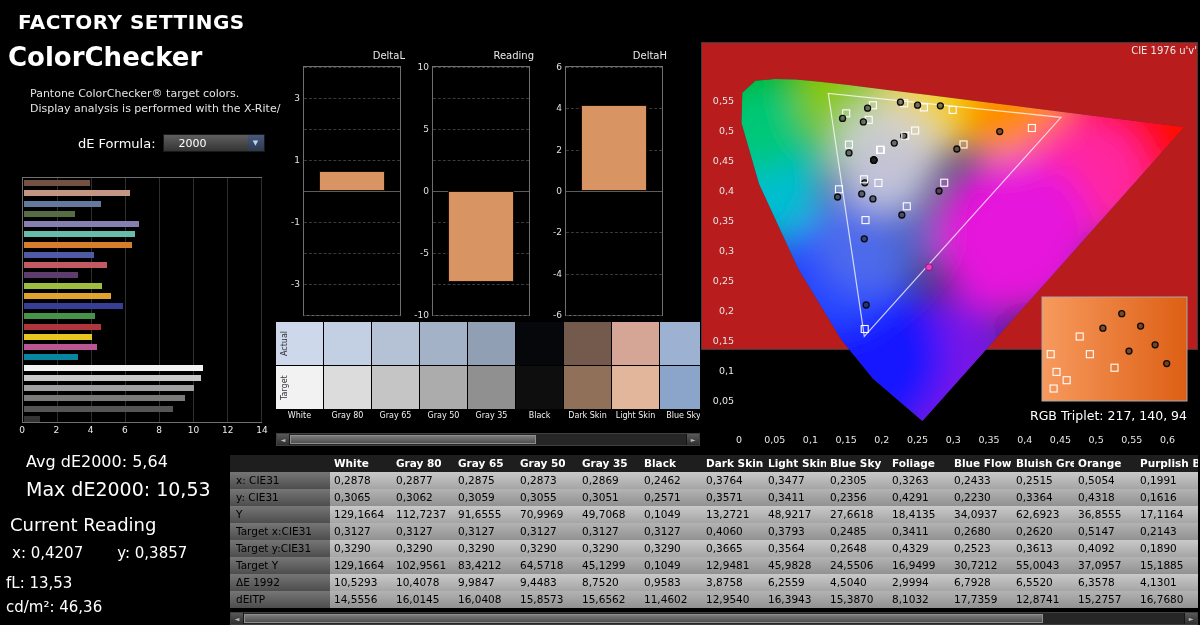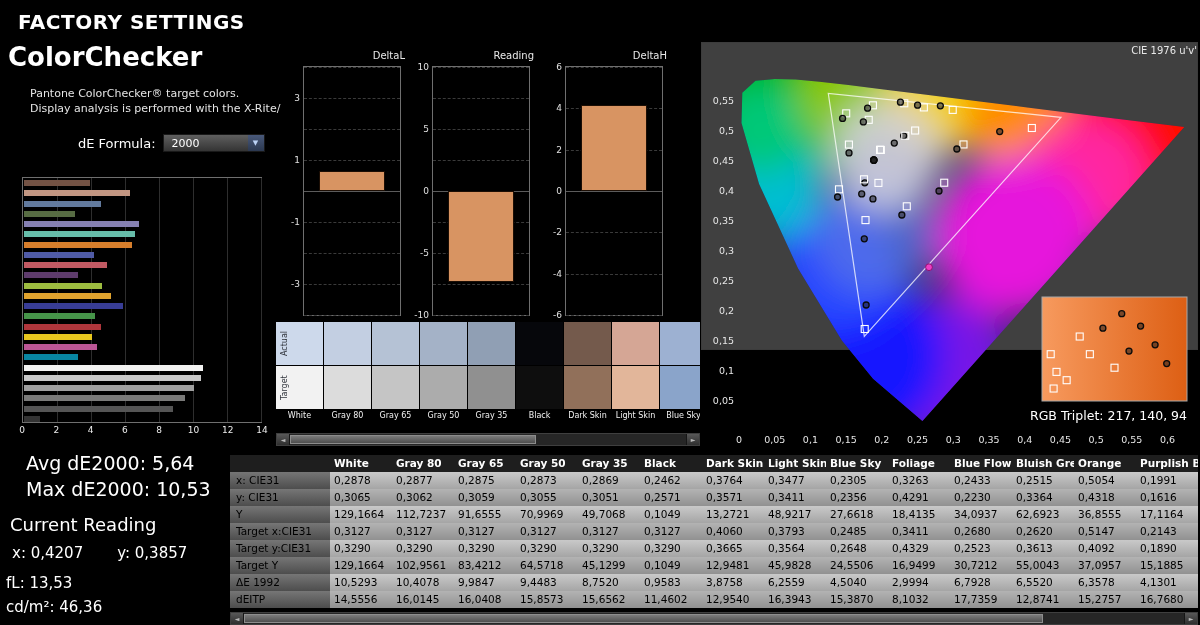--- a/index.html
+++ b/index.html
@@ -5,21 +5,21 @@
   *{margin:0;padding:0;box-sizing:border-box}
   html,body{width:1200px;height:625px;background:#000;overflow:hidden;position:relative;
     font-family:"DejaVu Sans","Liberation Sans",sans-serif;color:#fff}
 
   
   .preset{position:absolute;left:18px;top:10px;font-size:20px;font-weight:bold;letter-spacing:.5px}
   .apptitle{position:absolute;left:8px;top:42px;font-size:26px;font-weight:bold}
   .desc{position:absolute;left:30px;top:86px;font-size:11px;line-height:15px;color:#e4e4e4}
   .formula{position:absolute;left:78px;top:134px;display:flex;align-items:center;gap:7px;font-size:13px}
   .select{width:102px;height:18px;background:linear-gradient(#5f5f5f,#343434);border:1px solid #191919;display:flex;align-items:center}
-  .select .val{flex:1;font-size:11px;padding-left:8px;color:#fff}
+  .select .val{flex:1;font-size:11px;padding-left:15px;color:#fff}
   .select .arr{width:16px;height:100%;background:linear-gradient(#49597a,#2b3850);color:#bcd2f5;font-size:7px;line-height:16px;text-align:center}
 
   
   .ptitle{position:absolute;left:0;right:0;top:0;text-align:right;font-size:10px;color:#e8e8e8;height:14px}
 
   
   .de-panel{position:absolute;left:8px;top:162px;width:256px;height:276px}
   .de-plot{position:absolute;left:14px;top:15px;width:240px;height:246px;border:1px solid #6f6f6f;background:#000}
   .de-grid{position:absolute;top:0;bottom:0;width:1px;background:#2e2e2e}
   .de-bar{position:absolute;left:1px;height:6px}
@@ -49,29 +49,29 @@
   .scrollbar{position:absolute;height:13px;display:flex;background:#1f1f1f;border:1px solid #3f3f3f}
   .sb-btn{flex:0 0 13px;background:linear-gradient(#585858,#2f2f2f);color:#b9b9b9;font-size:6px;line-height:11px;text-align:center;border-right:1px solid #161616}
   .sb-btn.right{border-right:none;border-left:1px solid #161616}
   .sb-track{flex:1;position:relative;background:#262626}
   .sb-thumb{position:absolute;top:1px;bottom:1px;background:linear-gradient(#7b7b7b,#4f4f4f);border:1px solid #8d8d8d}
   .swatch-scroll{left:0;top:113px;width:424px}
   .table-scroll{left:230px;top:612px;width:968px}
 
   
   .readings{position:absolute;left:0;top:448px;width:232px}
-  .r-avg{position:absolute;left:26px;top:4px;font-size:19px}
+  .r-avg{position:absolute;left:26px;top:4px;font-size:16px}
   .r-max{position:absolute;left:26px;top:30px;font-size:19px}
   .r-cur{position:absolute;left:10px;top:66px;font-size:18px}
   .r-xy{position:absolute;left:12px;top:96px;font-size:15px;display:flex;gap:34px}
   .r-fl{position:absolute;left:6px;top:126px;font-size:15px}
   .r-cd{position:absolute;left:6px;top:150px;font-size:15px}
 
   
-  .cie-panel{position:absolute;left:701px;top:42px;width:497px;height:308px;background:#404040;border:1px solid #3c3c3c}
+  .cie-panel{position:absolute;left:701px;top:42px;width:497px;height:308px;background:#b91c1c;border:1px solid #3c3c3c}
   .cie-panel .ptitle{top:2px}
   #cie-svg{position:absolute;left:1px;top:14px}
   #cie-svg text{font-size:9.5px;fill:#e6e6e6}
   #cie-svg .rgb-label{font-size:12.5px;fill:#ffffff}
   .t-sq{fill:none;stroke:#ffffff;stroke-width:1.1}
   .m-dot{fill:#1f1f1f;fill-opacity:.55;stroke:#0a0a0a;stroke-width:1.3}
   .cur-dot{fill:#ef3cc5;stroke:#8d1270;stroke-width:1}
 
   
   .tbl{position:absolute;left:230px;top:455px;width:968px}

